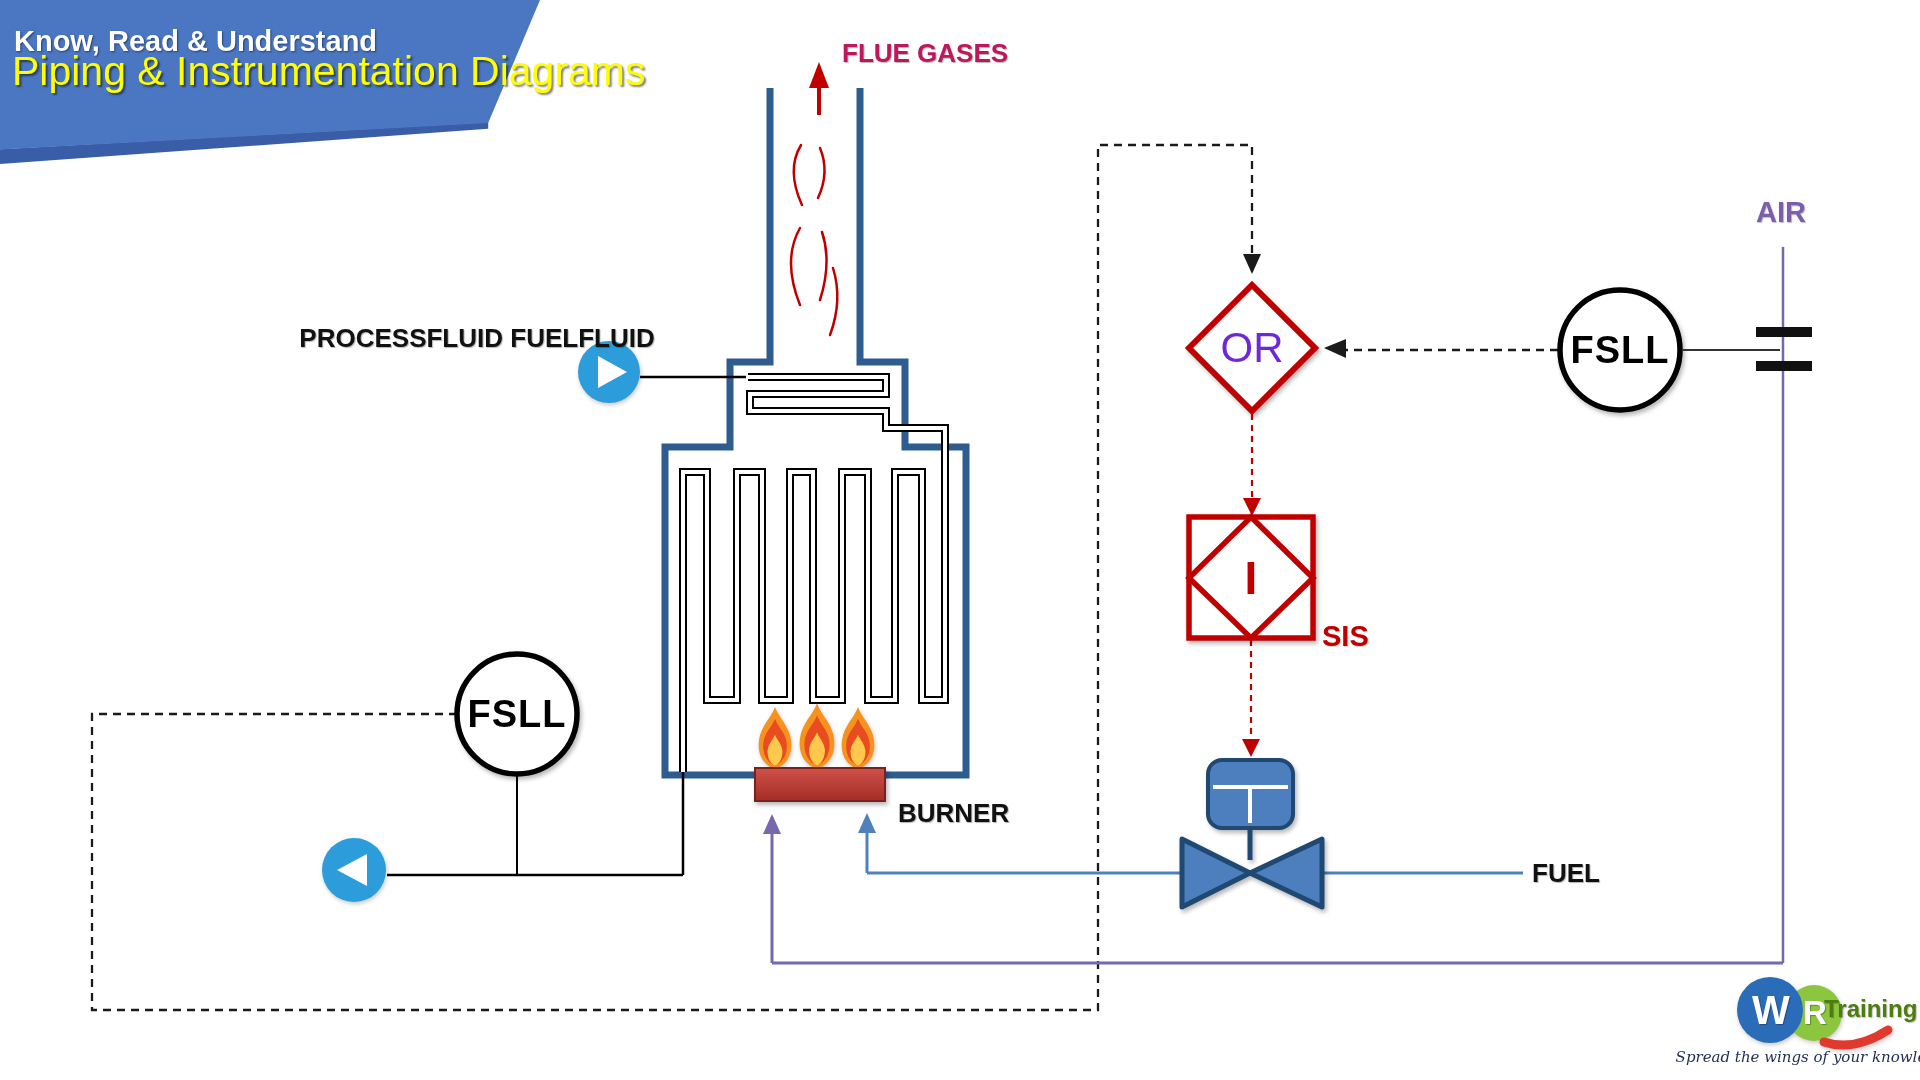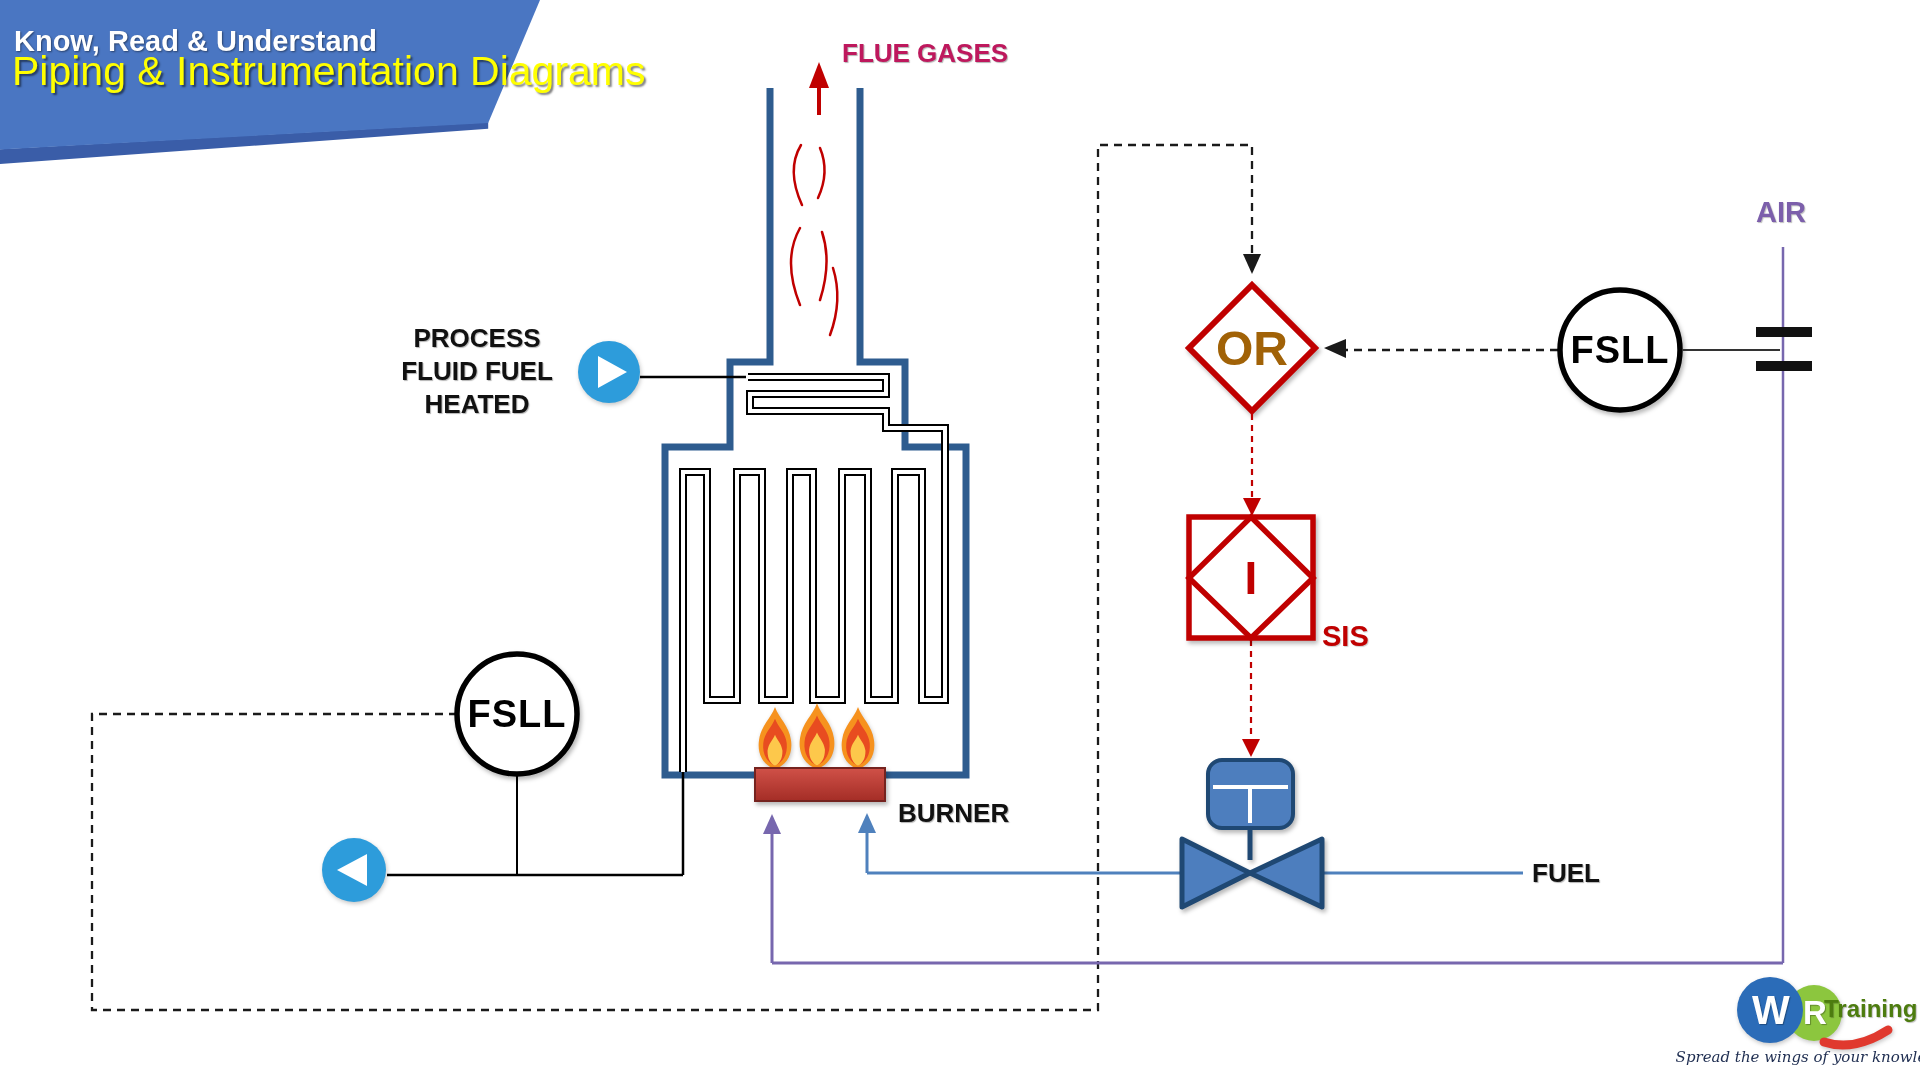--- a/index.html
+++ b/index.html
@@ -22,21 +22,21 @@
   .center{display:flex;align-items:center;justify-content:center;text-align:center;}
   .flue{color:#be185d;font-size:26px;}
   .process{left:377px;top:322px;width:200px;font-size:26px;line-height:33px;}
   .burner-lbl{left:898px;top:798px;font-size:26px;}
   .fuel-lbl{left:1532px;top:858px;font-size:26px;}
   .air-lbl{left:1721px;top:196px;width:120px;font-size:29px;color:#7c5fab;
     text-shadow:1px 1px 1px rgba(0,0,0,.25);}
   .sis-lbl{left:1322px;top:620px;font-size:29px;color:#c00000;font-weight:bold;
     text-shadow:1px 1px 1px rgba(0,0,0,.2);}
   .inst-txt{font-weight:bold;color:#000;font-size:38px;letter-spacing:1px;}
-  .or-txt{color:#a16207;font-size:48px;font-weight:bold;}
+  .or-txt{color:#6d28d9;font-size:42px;font-weight:normal;}
   .i-txt{color:#c00000;font-size:46px;font-weight:bold;}
   .shadow{filter:drop-shadow(2px 3px 2px rgba(0,0,0,.28));}
   .softshadow{filter:drop-shadow(1px 2px 2px rgba(0,0,0,.22));}
   
   .logo-letter{color:#fff;font-weight:bold;text-shadow:1px 1px 1px rgba(0,0,0,.3);}
   .logo-w{left:1738px;top:978px;width:66px;height:64px;font-size:40px;}
   .logo-r{left:1788px;top:986px;width:54px;height:54px;font-size:33px;}
   .logo-name{left:1824px;top:995px;font-size:24px;font-weight:bold;color:#4d7c0f;
     text-shadow:1px 1px 1px rgba(0,0,0,.25);white-space:nowrap;}
   .logo-tagline{left:1670px;top:1048px;width:290px;text-align:center;
@@ -155,24 +155,24 @@
   </g>
 </svg>
 
 <div class="abs banner-shadow"></div>
 <div class="abs banner"></div>
 <div class="abs banner-line1">Know, Read &amp; Understand</div>
 <div class="abs banner-line2">Piping &amp; Instrumentation Diagrams</div>
 
 <div class="abs lbl flue" style="left:842px;top:38px;">FLUE GASES</div>
 
-<div class="abs lbl process center" style="flex-direction:column;">
+<div class="abs lbl process center" style="">
   <div>PROCESS</div>
   <div>FLUID FUEL</div>
-  <div>HEATED</div>
+  <div>FLUID</div>
 </div>
 
 <div class="abs lbl burner-lbl">BURNER</div>
 <div class="abs lbl fuel-lbl">FUEL</div>
 <div class="abs lbl air-lbl center">AIR</div>
 <div class="abs sis-lbl">SIS</div>
 
 <div class="abs center inst-txt" style="left:457px;top:684px;width:120px;height:60px;">FSLL</div>
 <div class="abs center inst-txt" style="left:1560px;top:320px;width:120px;height:60px;">FSLL</div>
 <div class="abs center or-txt" style="left:1192px;top:318px;width:120px;height:60px;">OR</div>

